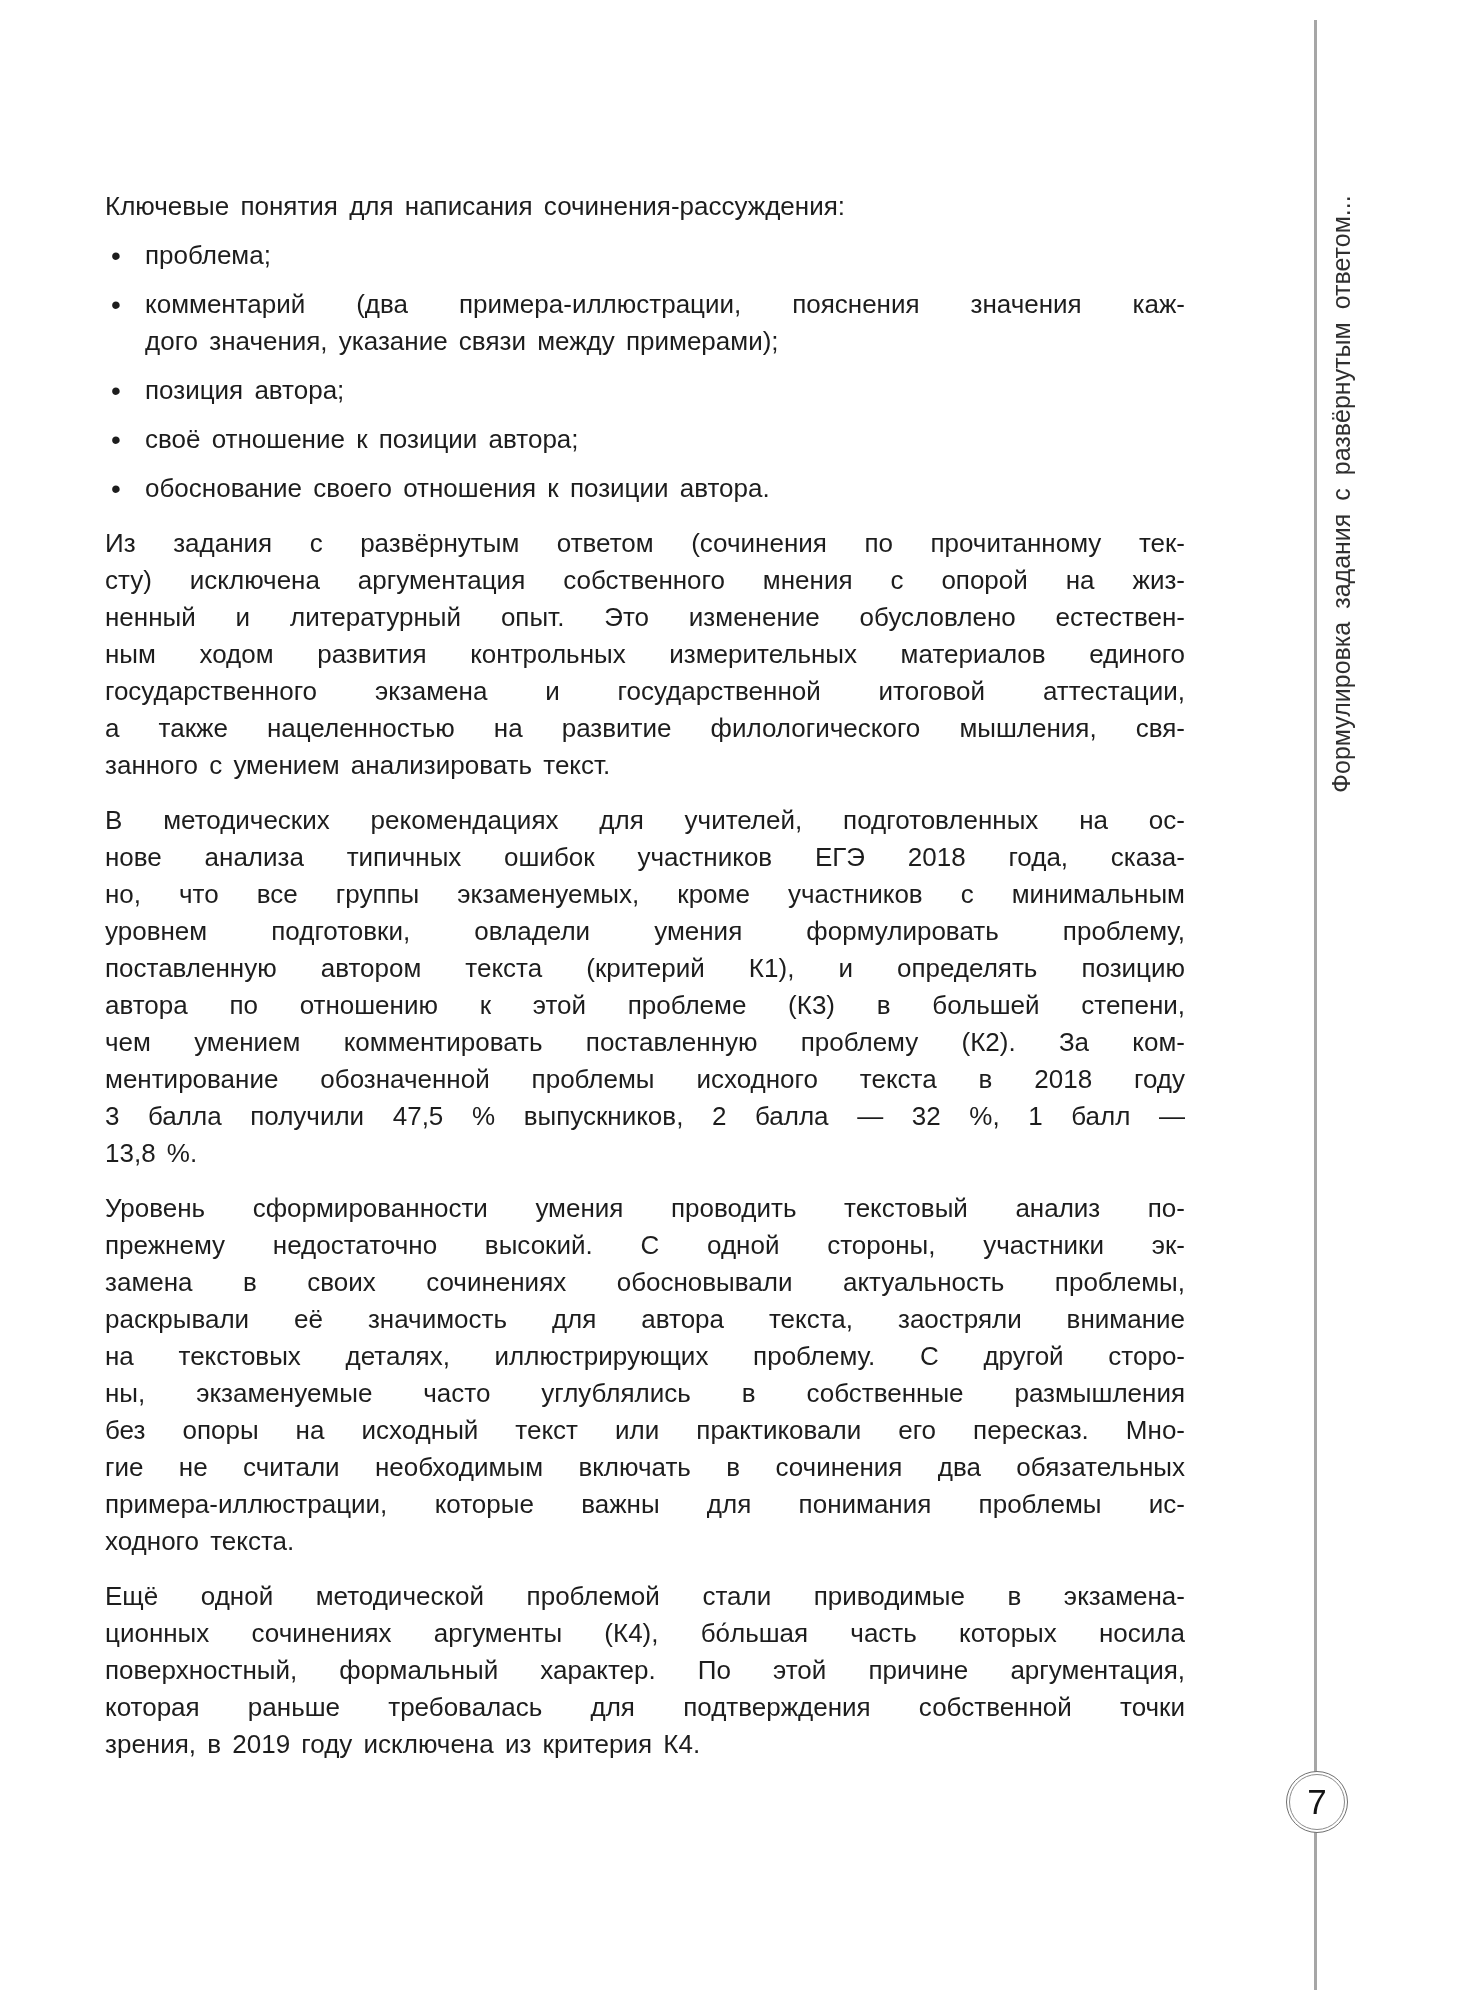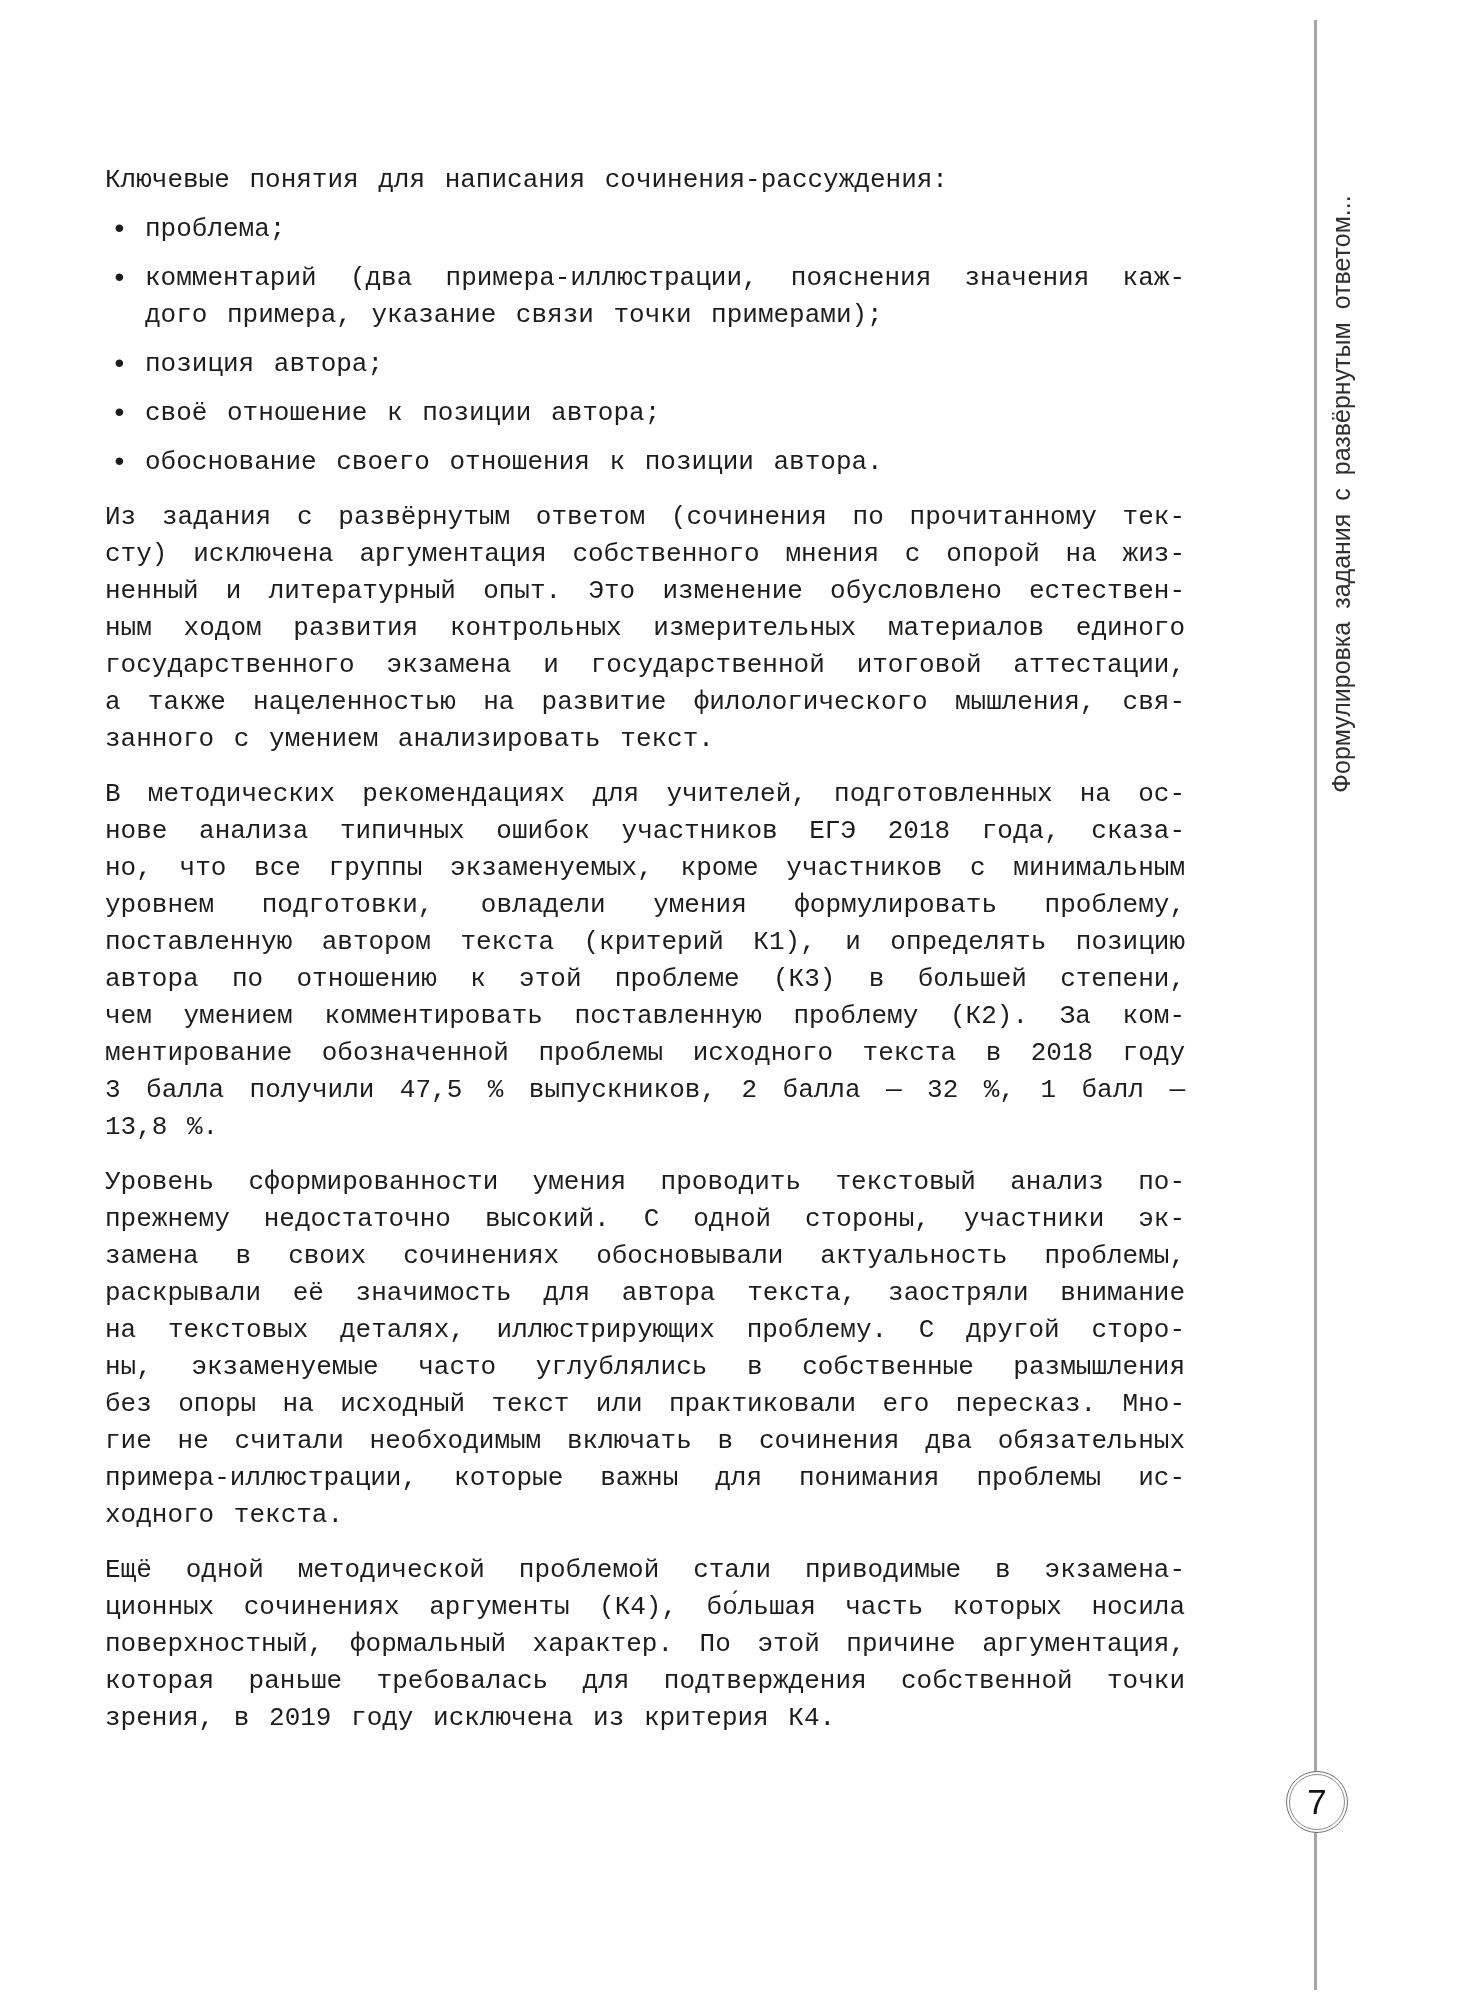--- a/index.html
+++ b/index.html
@@ -10,25 +10,24 @@
     position: relative;
     overflow: hidden;
   }
   .page {
     position: absolute; inset: 0;
     background: #ffffff;
   }
   
   .text-col {
     position: absolute;
-    left: 105px; top: 162px; width: 1080px;
+    left: 105px; top: 188px; width: 1080px;
     font-size: 26px; line-height: 37px;
     color: #1d1d1d;
     word-spacing: 4px;
-    font-family: Liberation Mono, monospace;
   }
   .line  { text-align: justify; text-align-last: justify; }
   .line.last { text-align: center; text-align-last: left; }
   .intro { text-align: left; }
   .para { margin-top: 18px; }
   .bullet-item { position: relative; padding-left: 40px; margin-top: 12px; }
   .bullet-marker {
     position: absolute; left: 6px; top: 0;
     font-size: 28px; color: #1d1d1d;
   }
@@ -80,21 +79,21 @@
   <div class="text-col">
     <div class="intro">Ключевые понятия для написания сочинения-рассуждения:</div>
     <div>
         <div class="bullet-item">
           <span class="bullet-marker">•</span>
           <div class="line last">проблема;</div>
         </div>
         <div class="bullet-item">
           <span class="bullet-marker">•</span>
           <div class="line">комментарий (два примера-иллюстрации, пояснения значения каж-</div>
-          <div class="line last">дого примера, указание связи точки примерами);</div>
+          <div class="line last">дого значения, указание связи между примерами);</div>
         </div>
         <div class="bullet-item">
           <span class="bullet-marker">•</span>
           <div class="line last">позиция автора;</div>
         </div>
         <div class="bullet-item">
           <span class="bullet-marker">•</span>
           <div class="line last">своё отношение к позиции автора;</div>
         </div>
         <div class="bullet-item">

